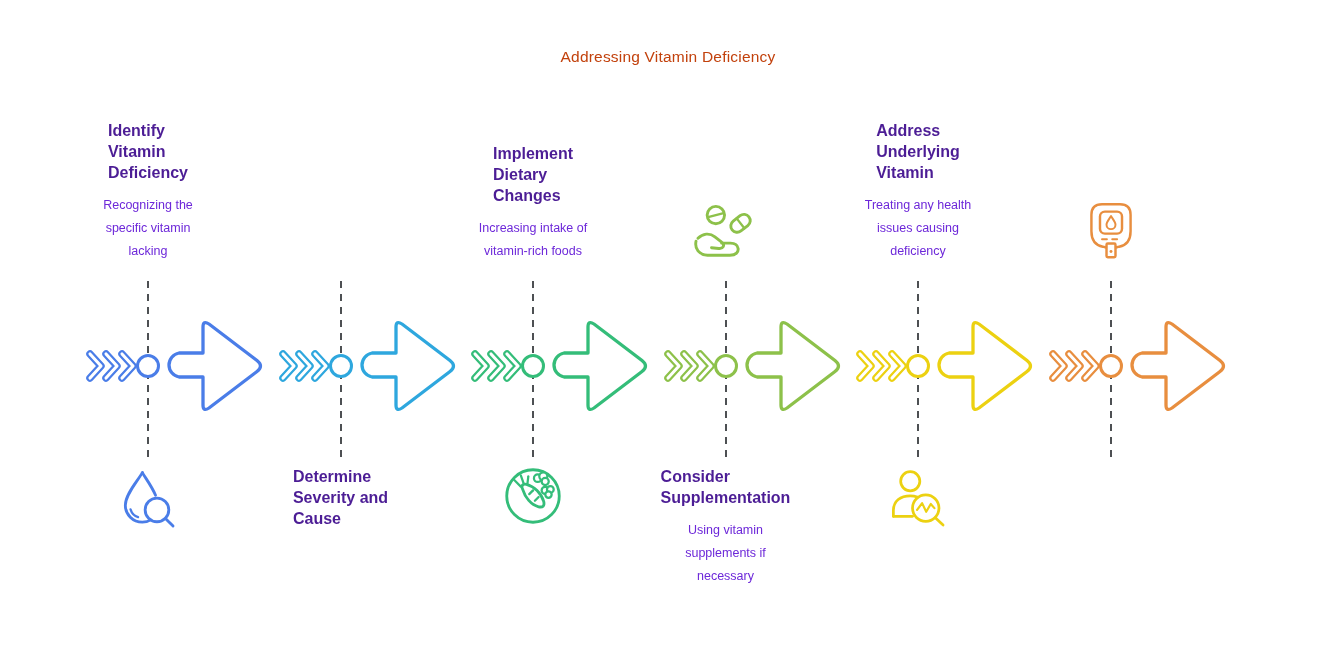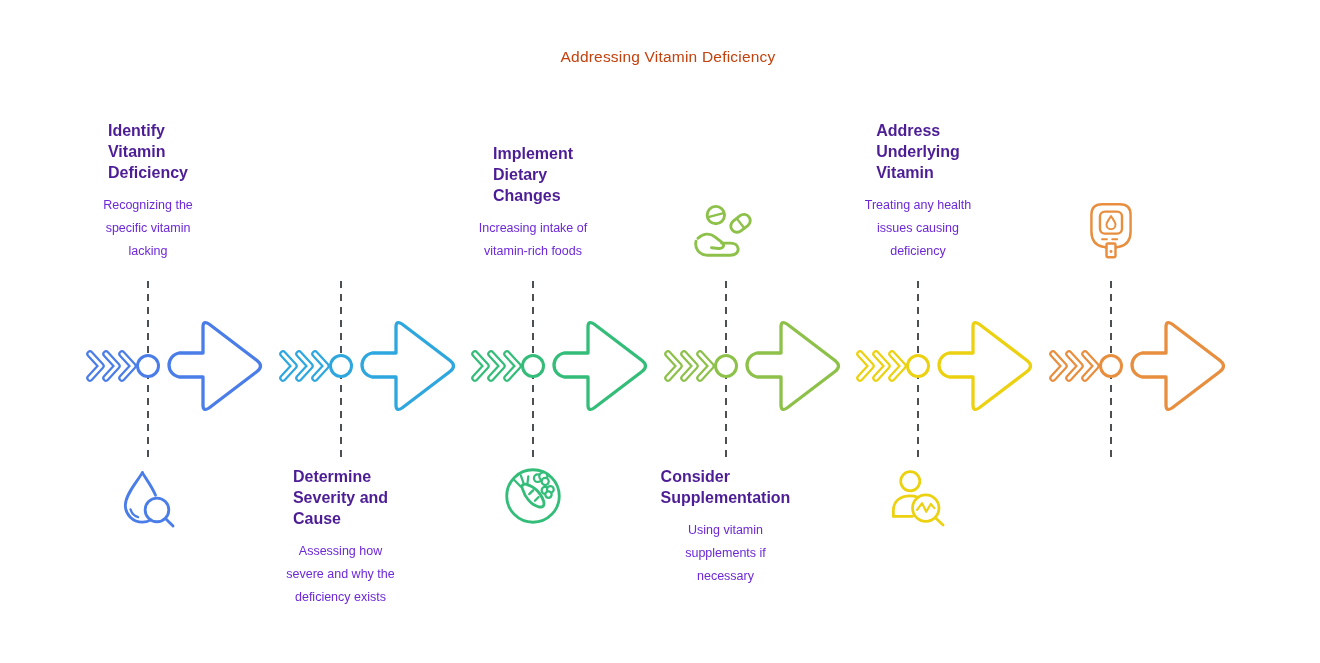--- a/index.html
+++ b/index.html
@@ -89,23 +89,20 @@
         <path class="co" d="M36,40 L47,52 L36,64"></path>
           <path class="ci" d="M36,40 L47,52 L36,64"></path>
       </g>
       <circle class="node" cx="62" cy="52" r="10.5"></circle>
       <path class="arrow" d="M117,39 H93 A12.2,12.2 0 0 0 93,63 H117 V91 Q117,98 123,94 L171,57.5 Q178,52 171,46.5 L123,10 Q117,6 117,13 Z"></path>
     </svg>
     <div class="slot-bottom">
       <div class="step-title">Determine
 Severity and
 Cause</div>
-      <div class="step-desc">Assessing how
-severe and why the
-deficiency exists</div>
     </div>
   </div>
 
   <div class="step" style="left: 629.5px; --c: #8dc14a;">
     <div class="dash"></div>
     <svg class="flow" width="180" height="104" viewBox="0 0 180 104">
       <g>
         <path class="co" d="M4,40 L15,52 L4,64"></path>
           <path class="ci" d="M4,40 L15,52 L4,64"></path>
         <path class="co" d="M20,40 L31,52 L20,64"></path>

